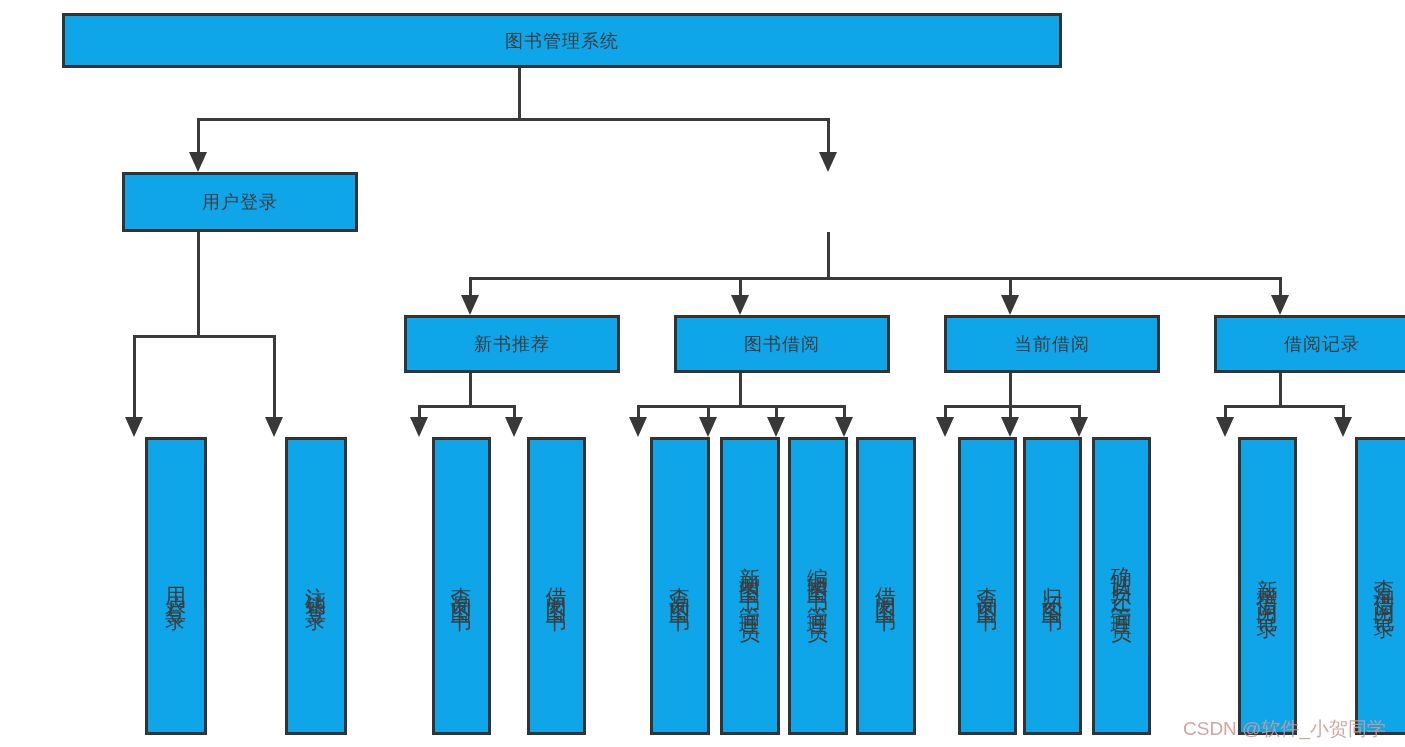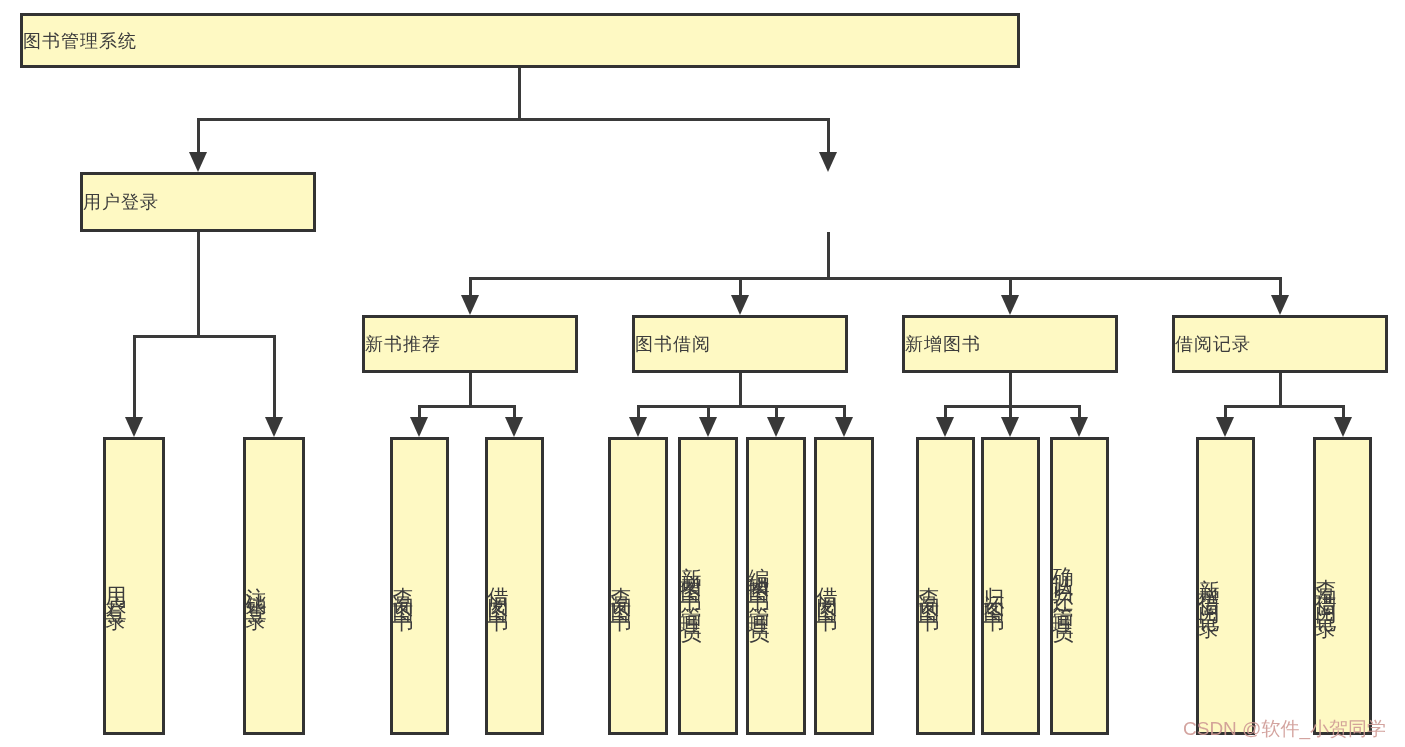--- a/index.html
+++ b/index.html
@@ -8,25 +8,27 @@
     width: 1405px;
     height: 747px;
     background: #ffffff;
     overflow: hidden;
     font-family: "Liberation Sans", "DejaVu Sans", sans-serif;
   }
   .node {
     position: absolute;
     box-sizing: border-box;
     border: 3px solid #333333;
-    background: #fef9c3;
+    background: #0ea5e9;
     display: flex;
     align-items: center;
+    justify-content: center;
     color: #3c3c3c;
     z-index: 2;
+    margin-left: 42px;
   }
   .nlabel {
     font-size: 18px;
     letter-spacing: 1px;
     white-space: nowrap;
   }
   .leaf .vlabel {
     writing-mode: vertical-rl;
     text-orientation: mixed;
     font-size: 21px;
@@ -68,21 +70,21 @@
     <span class="nlabel">用户登录</span>
   </div>
 
   <div class="node" style="left:632px;top:315px;width:216px;height:58px">
     <span class="nlabel">图书借阅</span>
   </div>
   <div class="node" style="left:362px;top:315px;width:216px;height:58px">
     <span class="nlabel">新书推荐</span>
   </div>
   <div class="node" style="left:902px;top:315px;width:216px;height:58px">
-    <span class="nlabel">新增图书</span>
+    <span class="nlabel">当前借阅</span>
   </div>
   <div class="node" style="left:1172px;top:315px;width:216px;height:58px">
     <span class="nlabel">借阅记录</span>
   </div>
 
   <div class="node leaf" style="left:103px;top:437px;width:62px;height:298px">
     <span class="vlabel">用户登录</span>
   </div>
   <div class="node leaf" style="left:243px;top:437px;width:62px;height:298px">
     <span class="vlabel">注销登录</span>

